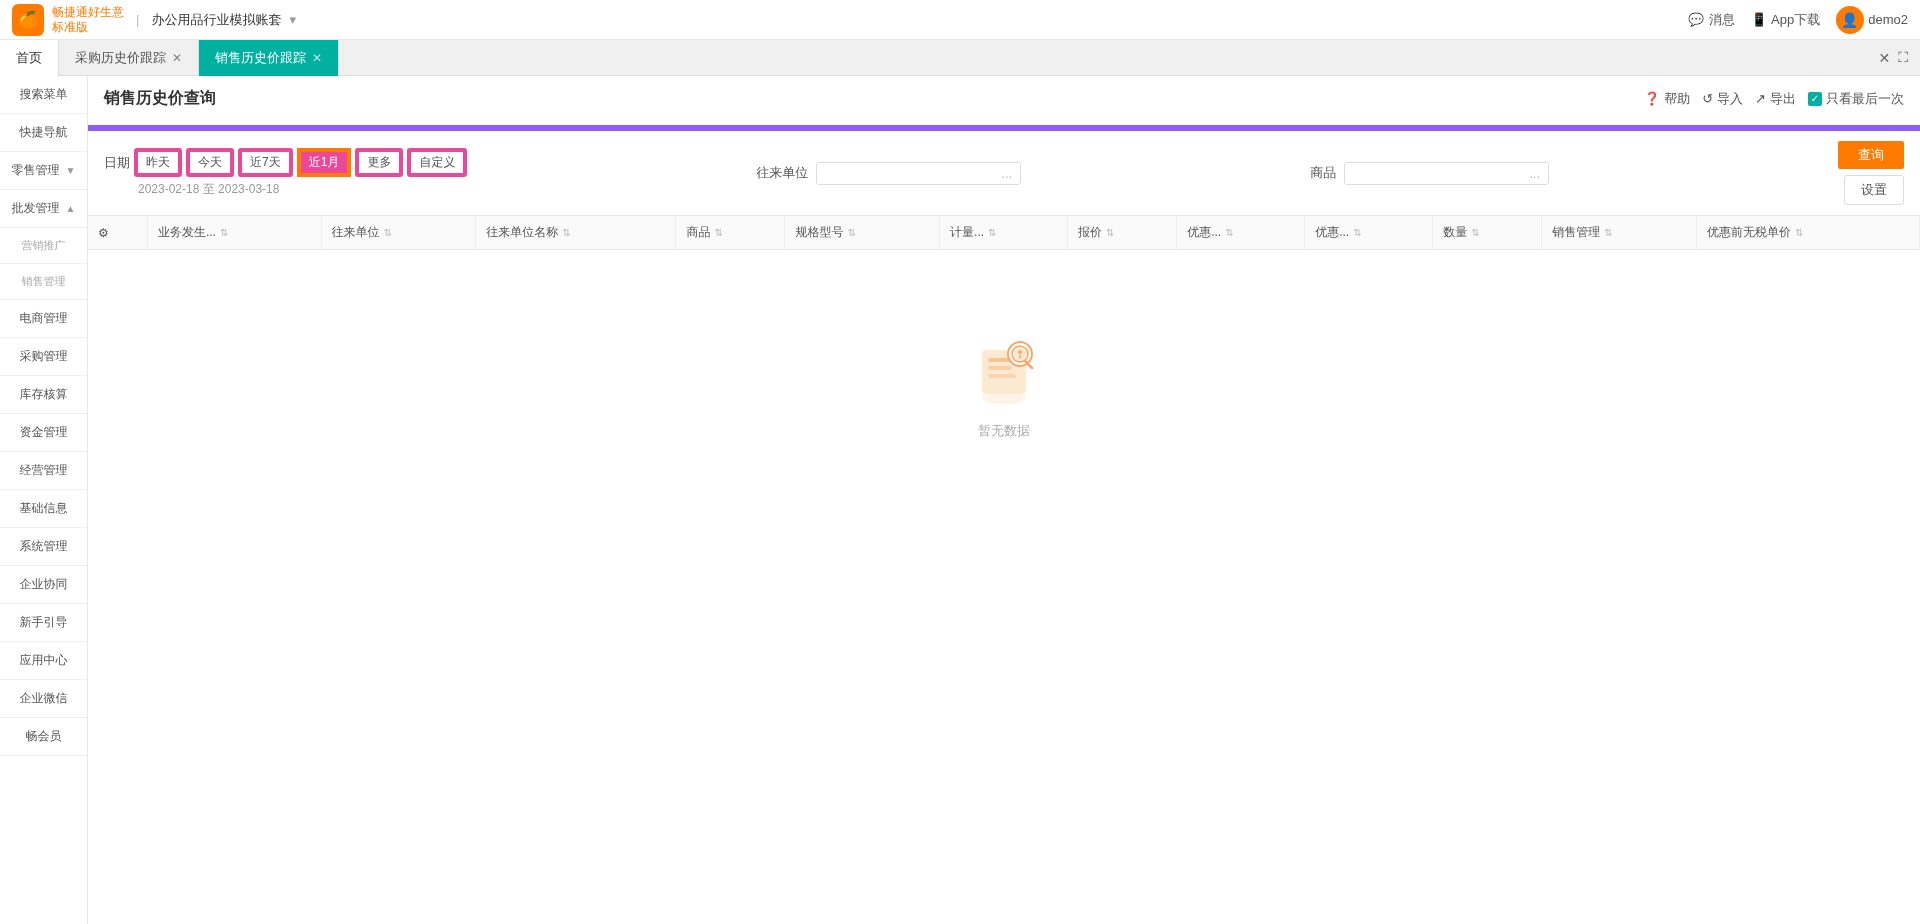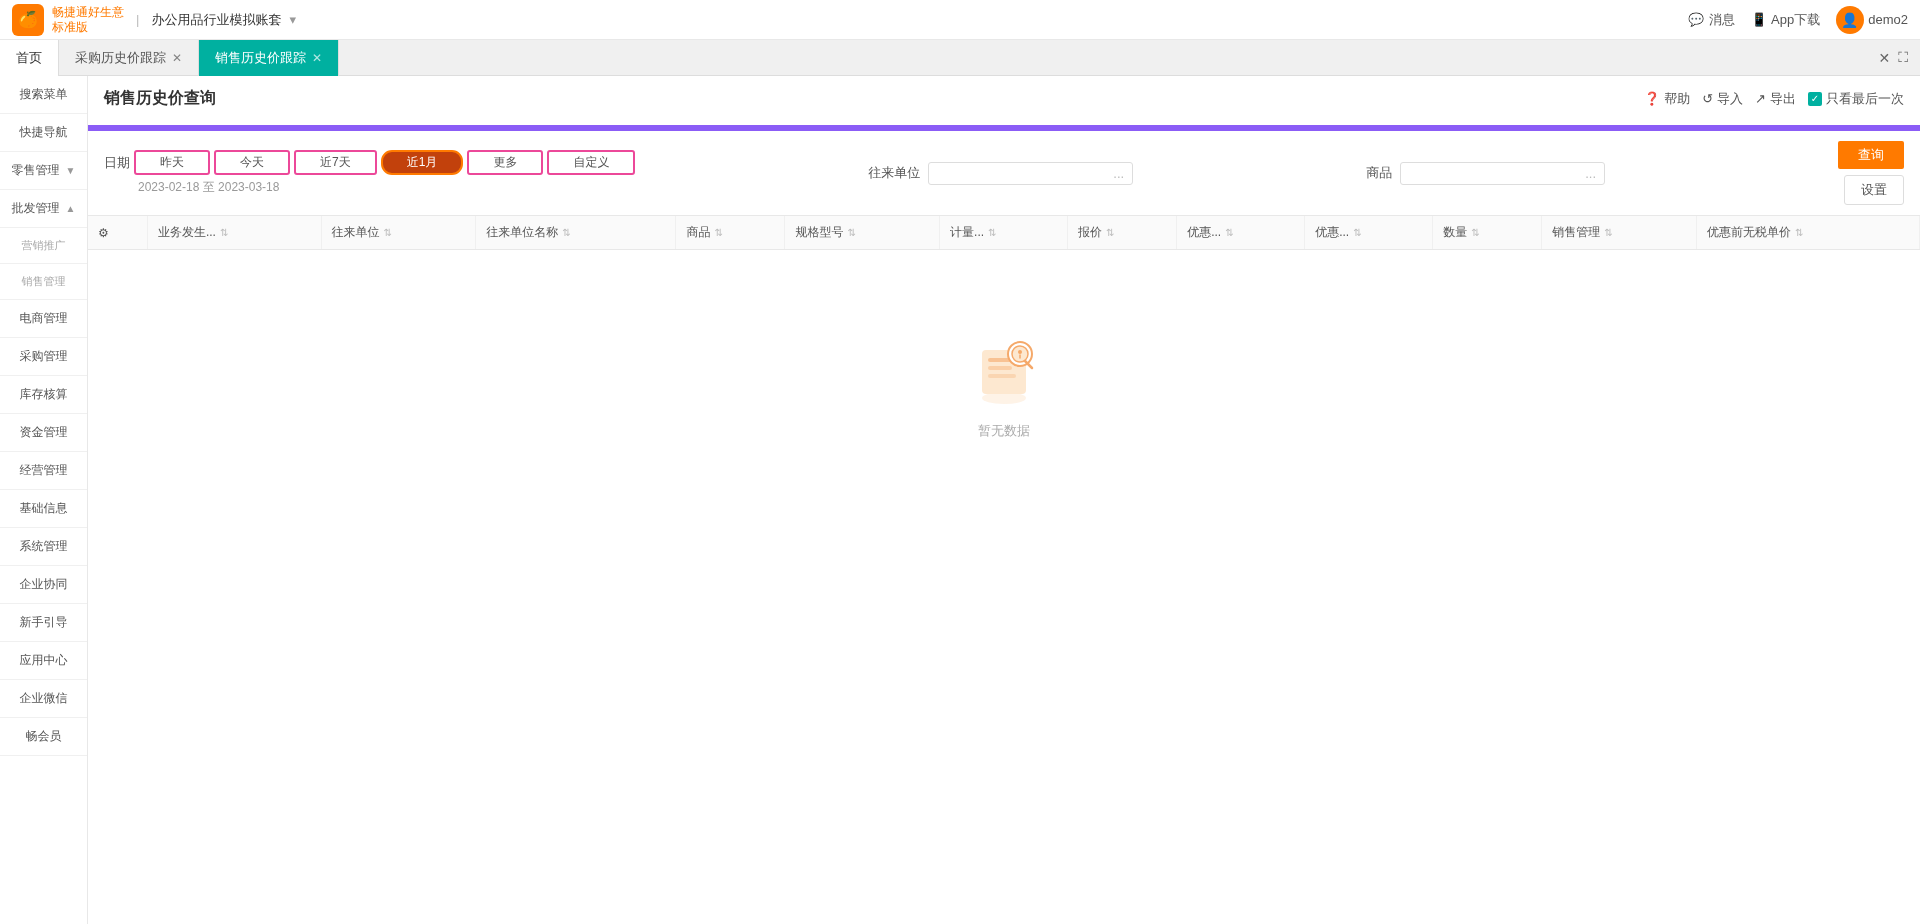--- a/index.html
+++ b/index.html
@@ -36,22 +36,22 @@
     .content { flex: 1; display: flex; flex-direction: column; overflow: hidden; background: #f5f5f5; }
 
     
     .page-header { background: #fff; padding: 12px 16px 16px 16px; border-bottom: 6px solid #8b5cf6; display: flex; align-items: center; justify-content: space-between; }
     .page-title { font-size: 16px; font-weight: bold; color: #333; }
     .page-header-actions { display: flex; align-items: center; gap: 12px; font-size: 13px; color: #555; }
     .page-header-action { display: flex; align-items: center; gap: 4px; cursor: pointer; }
     .only-last-checkbox { display: flex; align-items: center; gap: 4px; }
     .checkbox-checked { width: 14px; height: 14px; background: #00b0a0; border-radius: 2px; display: flex; align-items: center; justify-content: center; color: white; font-size: 10px; }
     .filter-label { color: #555; font-size: 13px; white-space: nowrap; }
-    .date-btn { padding: 2px 24px; border: 2px solid #ec4899; border-radius: 3px; cursor: pointer; font-size: 12px; color: #555; background: #fff; }
-    .date-btn.active { background: #c2410c; color: #fff; border-color: #ff7a00; border-radius: 11px; }
+    .date-btn { padding: 2px 8px; border: 4px solid #ec4899; border-radius: 3px; cursor: pointer; font-size: 12px; color: #555; background: #fff; }
+    .date-btn.active { background: #ec4899; color: #fff; border-color: #ff7a00; border-radius: 0; }
     .date-range { font-size: 12px; color: #999; margin-left: 4px; }
     .query-btn { background: #ff7a00; color: #fff; border: none; border-radius: 2px; padding: 5px 20px; cursor: pointer; font-size: 13px; }
     .settings-btn { background: #fff; color: #555; border: 1px solid #ddd; border-radius: 3px; padding: 5px 16px; cursor: pointer; font-size: 13px; }
 
     
     .table-area { flex: 1; background: #fff; margin: 0; overflow: auto; }
     .data-table { width: 100%; border-collapse: collapse; font-size: 12px; }
     .data-table th { background: #fafafa; padding: 8px 10px; text-align: left; font-weight: normal; color: #555; border-bottom: 1px solid #e8e8e8; border-right: 1px solid #f0f0f0; white-space: nowrap; cursor: pointer; user-select: none; }
     .th-sort { display: flex; align-items: center; gap: 4px; }
     .sort-icon { font-size: 10px; color: #bbb; }

